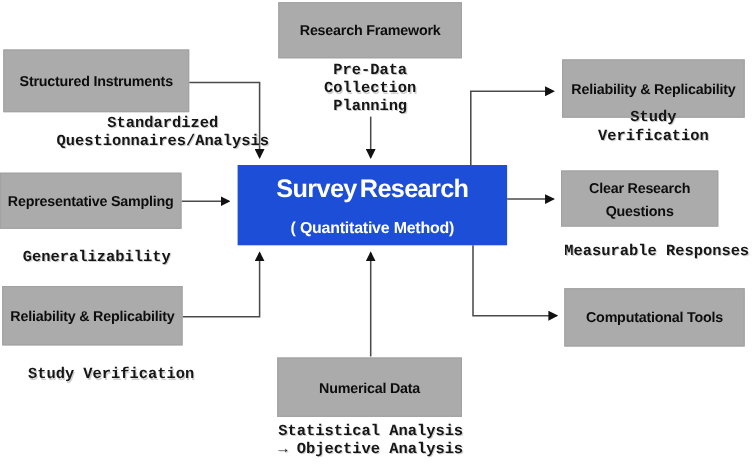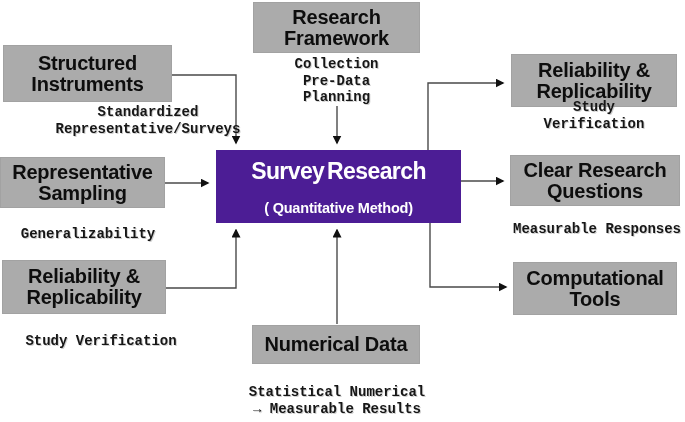--- a/index.html
+++ b/index.html
@@ -5,50 +5,50 @@
 <style>
   html,body{margin:0;padding:0;background:#fff;}
   #stage{
     position:relative;width:685px;height:422px;background:#ffffff;overflow:hidden;
     font-family:"Liberation Sans",sans-serif;
   }
   svg.wires{position:absolute;left:0;top:0;width:685px;height:422px;pointer-events:none;}
   .nbox{
     position:absolute;background:#ababab;border:1px solid #a2a2a2;box-sizing:border-box;
     display:flex;align-items:center;justify-content:center;text-align:center;
-    color:#0d0d0d;font-weight:bold;font-size:20px;line-height:21px;
+    color:#0d0d0d;font-weight:bold;font-size:13px;line-height:21px;
     padding:2px 6px;letter-spacing:-0.2px;
   }
   .nnote{
     position:absolute;text-align:center;color:#161616;
     font-family:"Liberation Mono","DejaVu Sans Mono",monospace;
     font-weight:bold;font-size:14px;line-height:16.5px;
     text-shadow:1px 1px 0 rgba(150,150,150,0.45);
     white-space:nowrap;
   }
   .nnote span{display:block;}
   #b-rf{left:253px;top:2px;width:167px;height:51px;}
   #n-rf{left:253px;top:56px;width:167px;}
   #b-si{left:3px;top:45px;width:169px;height:57px;}
   #n-si{left:0px;top:104px;width:200px;padding-left:48px;}
   #b-rs{left:0px;top:157px;width:165px;height:51px;}
   #n-rs{left:0px;top:226px;width:176px;}
   #b-rl{left:2px;top:260px;width:164px;height:54px;}
   #n-rl{left:0px;top:333px;width:202px;}
-  #b-nd{left:252px;top:325px;width:168px;height:39px;}
+  #b-nd{left:252px;top:325px;width:168px;height:54px;}
   #n-nd{left:237px;top:384px;width:200px;}
   #b-rr{left:511px;top:54px;width:166px;height:53px;}
   #n-rr{left:511px;top:99px;width:166px;}
-  #b-cq{left:510px;top:155px;width:170px;height:51px;}
+  #b-cq{left:510px;top:155px;width:143px;height:51px;}
   #n-cq{left:509px;top:221px;width:176px;}
   #b-ct{left:513px;top:262px;width:164px;height:53px;justify-content:center;}
   #n-ct{left:513px;top:330px;width:170px;}
   #b-center{
     position:absolute;left:216px;top:150px;width:245px;height:73px;
-    background:#4c1d95;color:#ffffff;display:flex;flex-direction:column;
+    background:#1d4ed8;color:#ffffff;display:flex;flex-direction:column;
     align-items:center;justify-content:center;text-align:center;box-sizing:border-box;
   }
   #b-center .ctitle{
     font-size:23px;font-weight:bold;letter-spacing:-0.6px;word-spacing:-3px;line-height:26px;
   }
   #b-center .csub{
     font-size:14.5px;font-weight:bold;letter-spacing:-0.2px;margin-top:16px;line-height:16px;
   }
   path.wire{fill:none;stroke:#4a4a4a;stroke-width:1.4;}
 </style>
@@ -70,53 +70,53 @@
     <path class="wire" marker-end="url(#ah)" d="M337,324 V230"></path>
     <path class="wire" marker-end="url(#ah)" d="M428,150 V83 H503"></path>
     <path class="wire" marker-end="url(#ah)" d="M461,181 H503"></path>
     <path class="wire" marker-end="url(#ah)" d="M430,223 V287 H506"></path>
   </svg>
 
   <div class="nbox" id="b-rf">
     <span>Research Framework</span>
   </div>
   <div class="nnote" id="n-rf">
+    <span>Pre-Data</span>
     <span>Collection</span>
-    <span>Pre-Data</span>
     <span>Planning</span>
   </div>
 
   <div class="nbox" id="b-si">
     <span>Structured Instruments</span>
   </div>
   <div class="nnote" id="n-si">
     <span>Standardized</span>
-    <span>Representative/Surveys</span>
+    <span>Questionnaires/Analysis</span>
   </div>
 
   <div class="nbox" id="b-rs">
     <span>Representative Sampling</span>
   </div>
   <div class="nnote" id="n-rs">
     <span>Generalizability</span>
   </div>
 
   <div class="nbox" id="b-rl">
     <span>Reliability &amp; Replicability</span>
   </div>
   <div class="nnote" id="n-rl">
     <span>Study Verification</span>
   </div>
 
   <div class="nbox" id="b-nd">
     <span>Numerical Data</span>
   </div>
   <div class="nnote" id="n-nd">
-    <span>Statistical Numerical</span>
-    <span>→ Measurable Results</span>
+    <span>Statistical Analysis</span>
+    <span>→ Objective Analysis</span>
   </div>
 
   <div class="nbox" id="b-rr">
     <span>Reliability &amp; Replicability</span>
   </div>
   <div class="nnote" id="n-rr">
     <span>Study</span>
     <span>Verification</span>
   </div>
 

